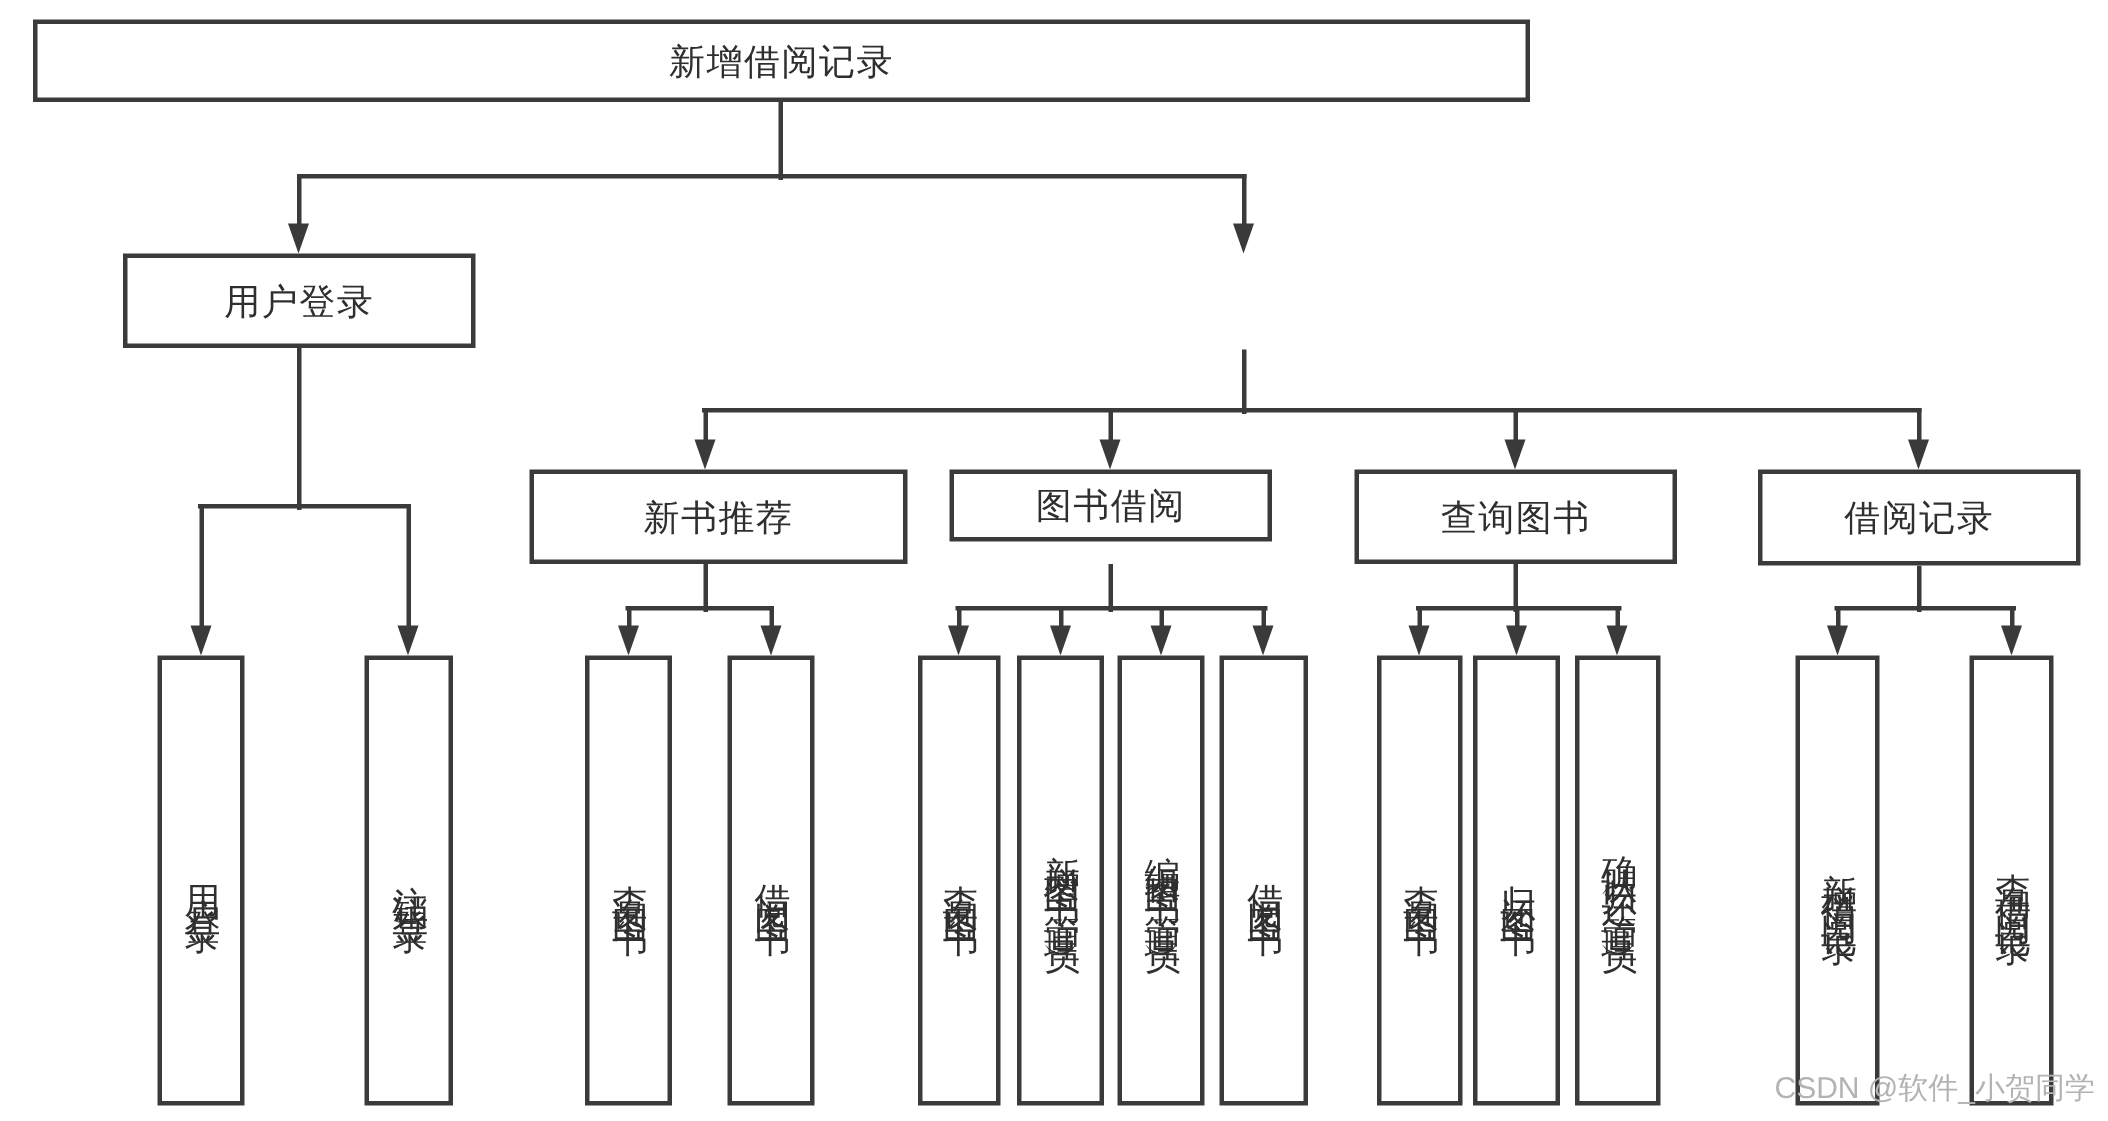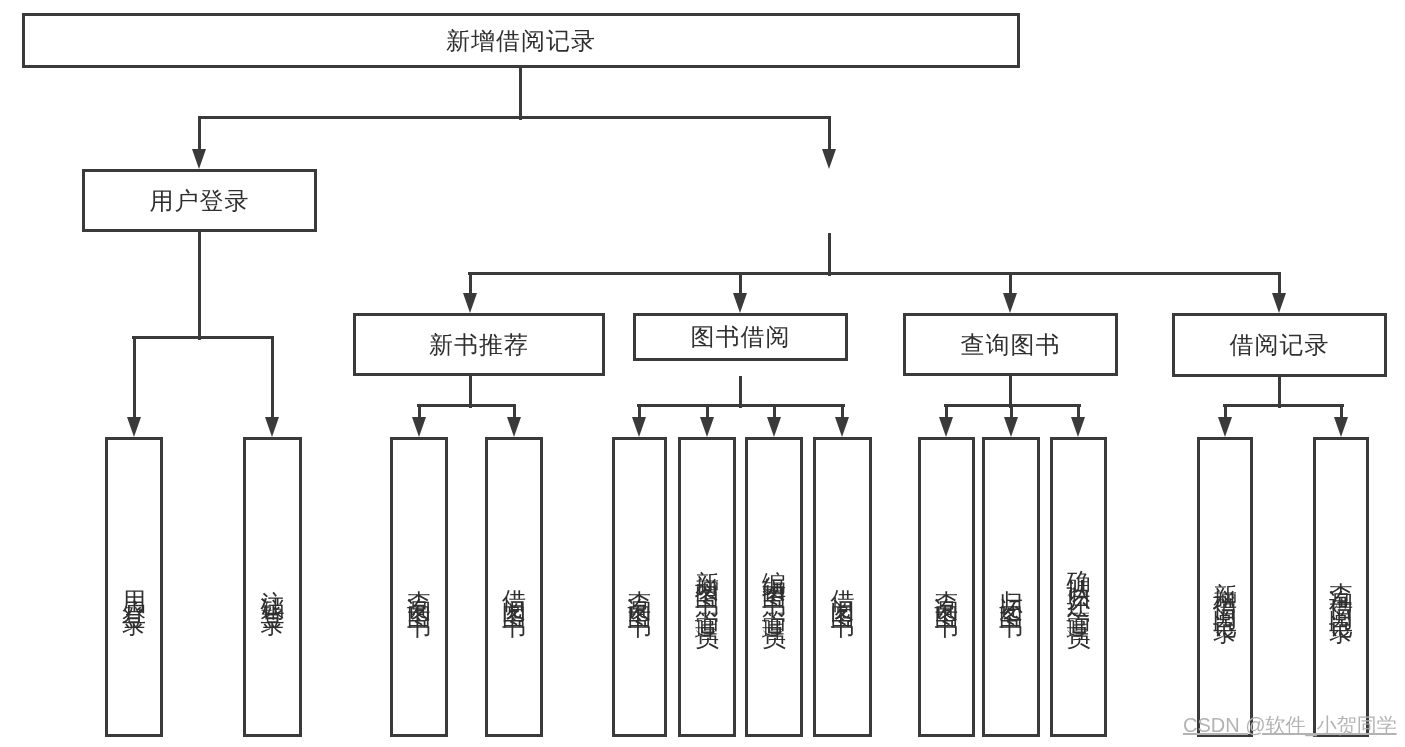--- a/index.html
+++ b/index.html
@@ -24,21 +24,21 @@
     white-space:nowrap;
   }
   .ln{position:absolute;background:var(--line,#3a3a3a);z-index:1;}
   .ah{
     position:absolute;width:0;height:0;z-index:1;
     border-left:7px solid transparent;border-right:7px solid transparent;
     border-top:20px solid var(--line,#3a3a3a);
   }
   .watermark{
     position:absolute;left:1183px;top:712px;font-size:20px;z-index:3;
-    color:var(--wm,#b3b3b3);white-space:nowrap;text-decoration:underline;
+    color:var(--wm,#b3b3b3);white-space:nowrap;
   }
 </style>
 </head>
 <body>
 
 <div class="canvas">
 
   <div class="ln" style="left:519px;top:68px;width:3px;height:52px;"></div>
   <div class="ln" style="left:198px;top:116px;width:633px;height:3px;"></div>
   <div class="ln" style="left:198px;top:116px;width:3px;height:36px;"></div>

